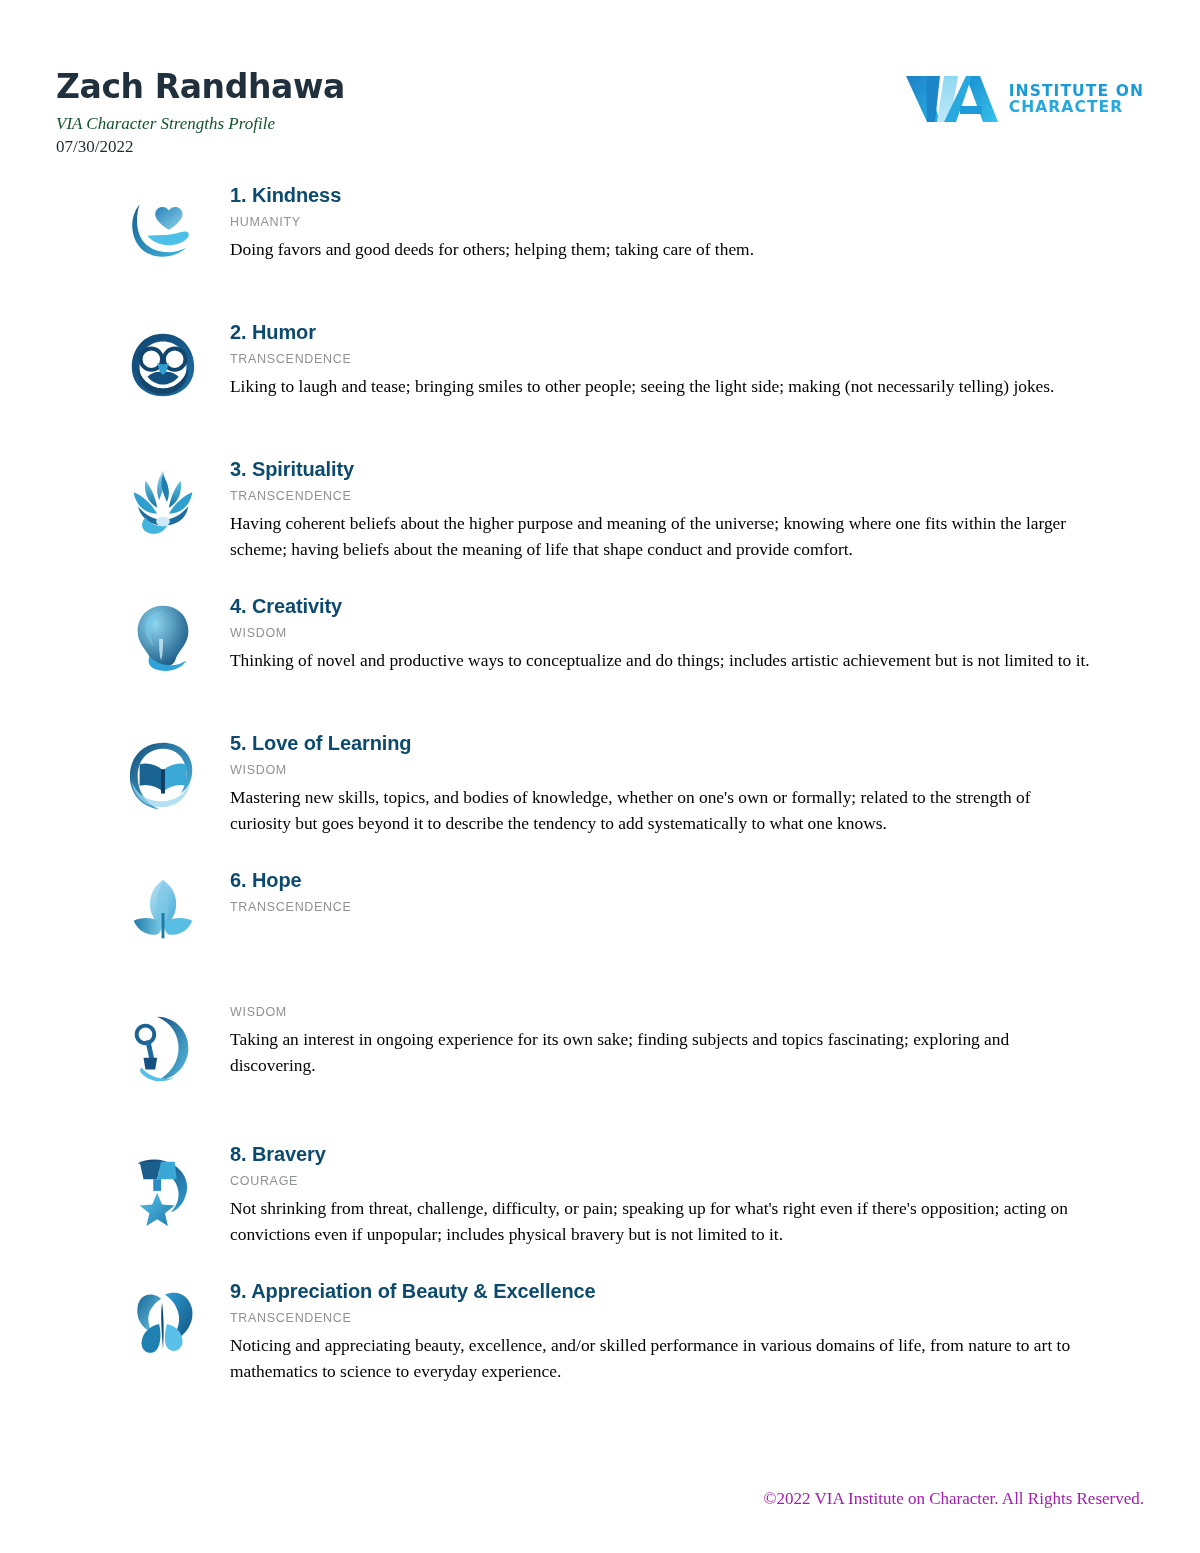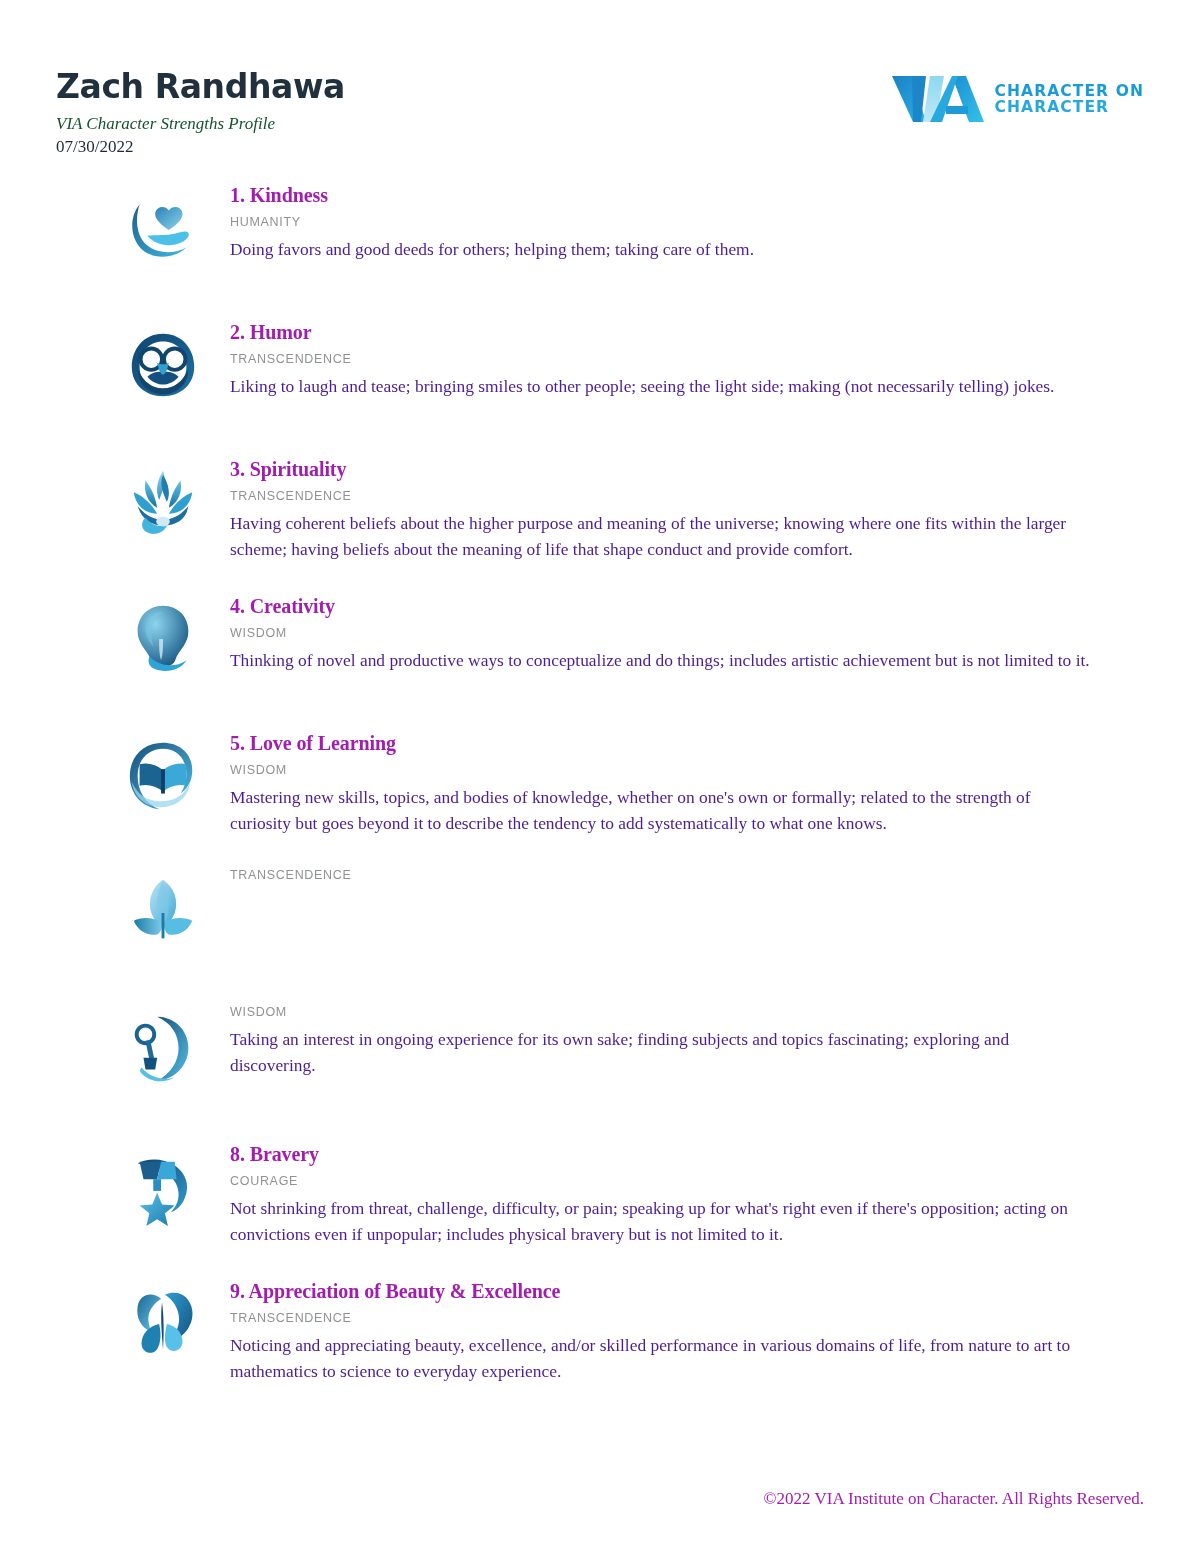--- a/index.html
+++ b/index.html
@@ -88,40 +88,40 @@
   }
   .entry-icon {
     position: absolute;
     left: 0;
     top: 4px;
     width: 78px;
     height: 82px;
   }
   .entry-icon svg { width: 100%; height: 100%; display: block; }
   .entry-title {
-    font-family: Liberation Serif, serif;
+    font-family: Liberation Sans, sans-serif;
     font-size: 20px;
     font-weight: 700;
-    color: #a21caf;
+    color: #0c4a6e;
     letter-spacing: -0.1px;
     line-height: 1.2;
     margin: 0 0 8px 0;
   }
   .entry-category {
     font-family: "Liberation Sans", sans-serif;
     font-size: 12.5px;
     letter-spacing: 0.7px;
     color: #8f9295;
     margin-bottom: 7px;
   }
   .entry-desc {
     font-family: "Liberation Serif", serif;
     font-size: 17.4px;
     line-height: 1.52;
-    color: #4c1d95;
+    color: #000000;
     max-width: 862px;
   }
 
   
   .footer {
     position: absolute;
     bottom: 44px;
     right: 56px;
     font-family: "Liberation Serif", serif;
     font-size: 17px;
@@ -155,21 +155,21 @@
         </linearGradient>
       </defs>
       <polygon points="2,6 22,6 36,52 23,52" fill="url(#viaG1)"></polygon>
       <polygon points="22,6 36,6 31,52 23,52" fill="#1d86c9"></polygon>
       <polygon points="40,6 54,6 46,52 33,52" fill="url(#viaG2)"></polygon>
       <polygon points="62,6 76,6 94,52 79,52" fill="url(#viaG3)"></polygon>
       <polygon points="62,6 68,6 52,52 40,52" fill="#27a9e0"></polygon>
       <rect x="56" y="36" width="22" height="8" fill="#1f9ad8"></rect>
     </svg>
     <div class="logo-text">
-      <span class="logo-line">CHARACTER ON</span>
+      <span class="logo-line">INSTITUTE ON</span>
       <span class="logo-line two">CHARACTER</span>
     </div>
   </div>
 </div>
 
 <div class="list">
 
   <div class="entry">
     <div class="entry-icon">
       <svg viewBox="0 0 80 80">
@@ -299,20 +299,21 @@
               <stop offset="1" stop-color="#7fcde9"></stop>
             </linearGradient>
         </defs>
         <path d="M40 6 c-12 8-16 22-12 34 c3 8 8 12 12 14 c4-2 9-6 12-14 c4-12 0-26-12-34 Z" fill="url(#hp1)"></path>
         <path d="M40 8 c-6 10-8 24-4 36 c2 6 3 10 4 12 c1-2 2-6 4-12 c4-12 2-26-4-36 Z" fill="#7ec8e8" opacity="0.6"></path>
         <path d="M40 50 c-10-6-22-6-30-2 c4 10 14 16 24 14 c3-1 5-6 6-12 Z" fill="url(#hp2)"></path>
         <path d="M40 50 c10-6 22-6 30-2 c-4 10-14 16-24 14 c-3-1-5-6-6-12 Z" fill="#58bde3"></path>
         <rect x="38.5" y="40" width="3" height="26" fill="#1d7ba8"></rect>
       </svg>
     </div>
+    <div class="entry-title">6. Hope</div>
     <div class="entry-category">TRANSCENDENCE</div>
   </div>
 
   <div class="entry">
     <div class="entry-icon">
       <svg viewBox="0 0 80 80">
         <defs>
           <linearGradient id="cu1" x1="0" y1="0" x2="1" y2="1">
               <stop offset="0" stop-color="#17507d"></stop>
               <stop offset="1" stop-color="#55bfe6"></stop>

